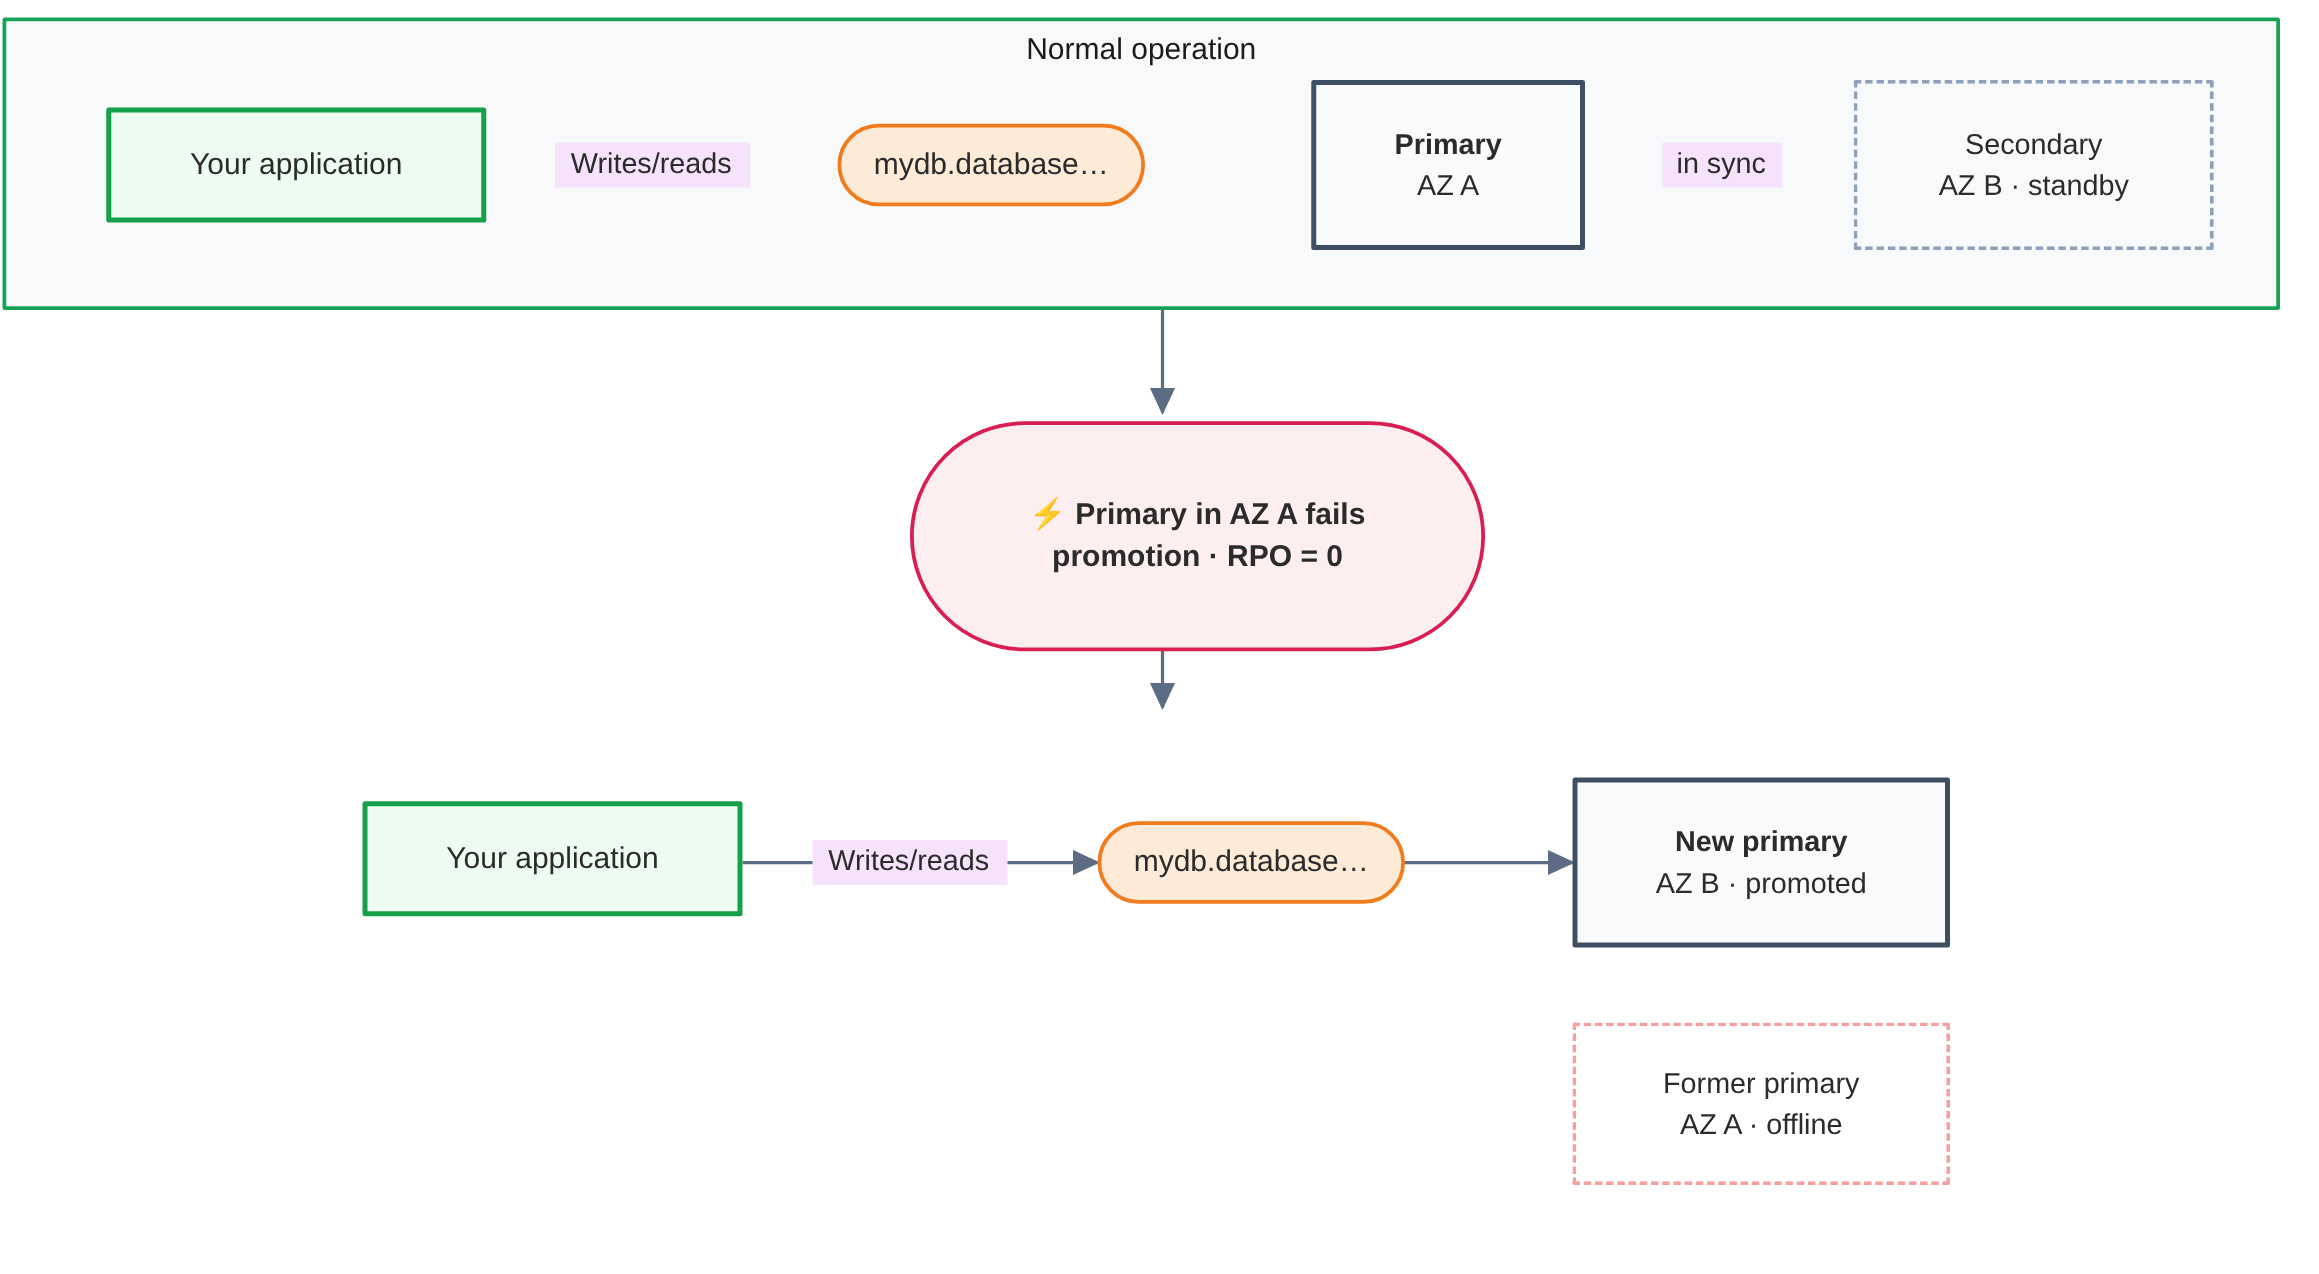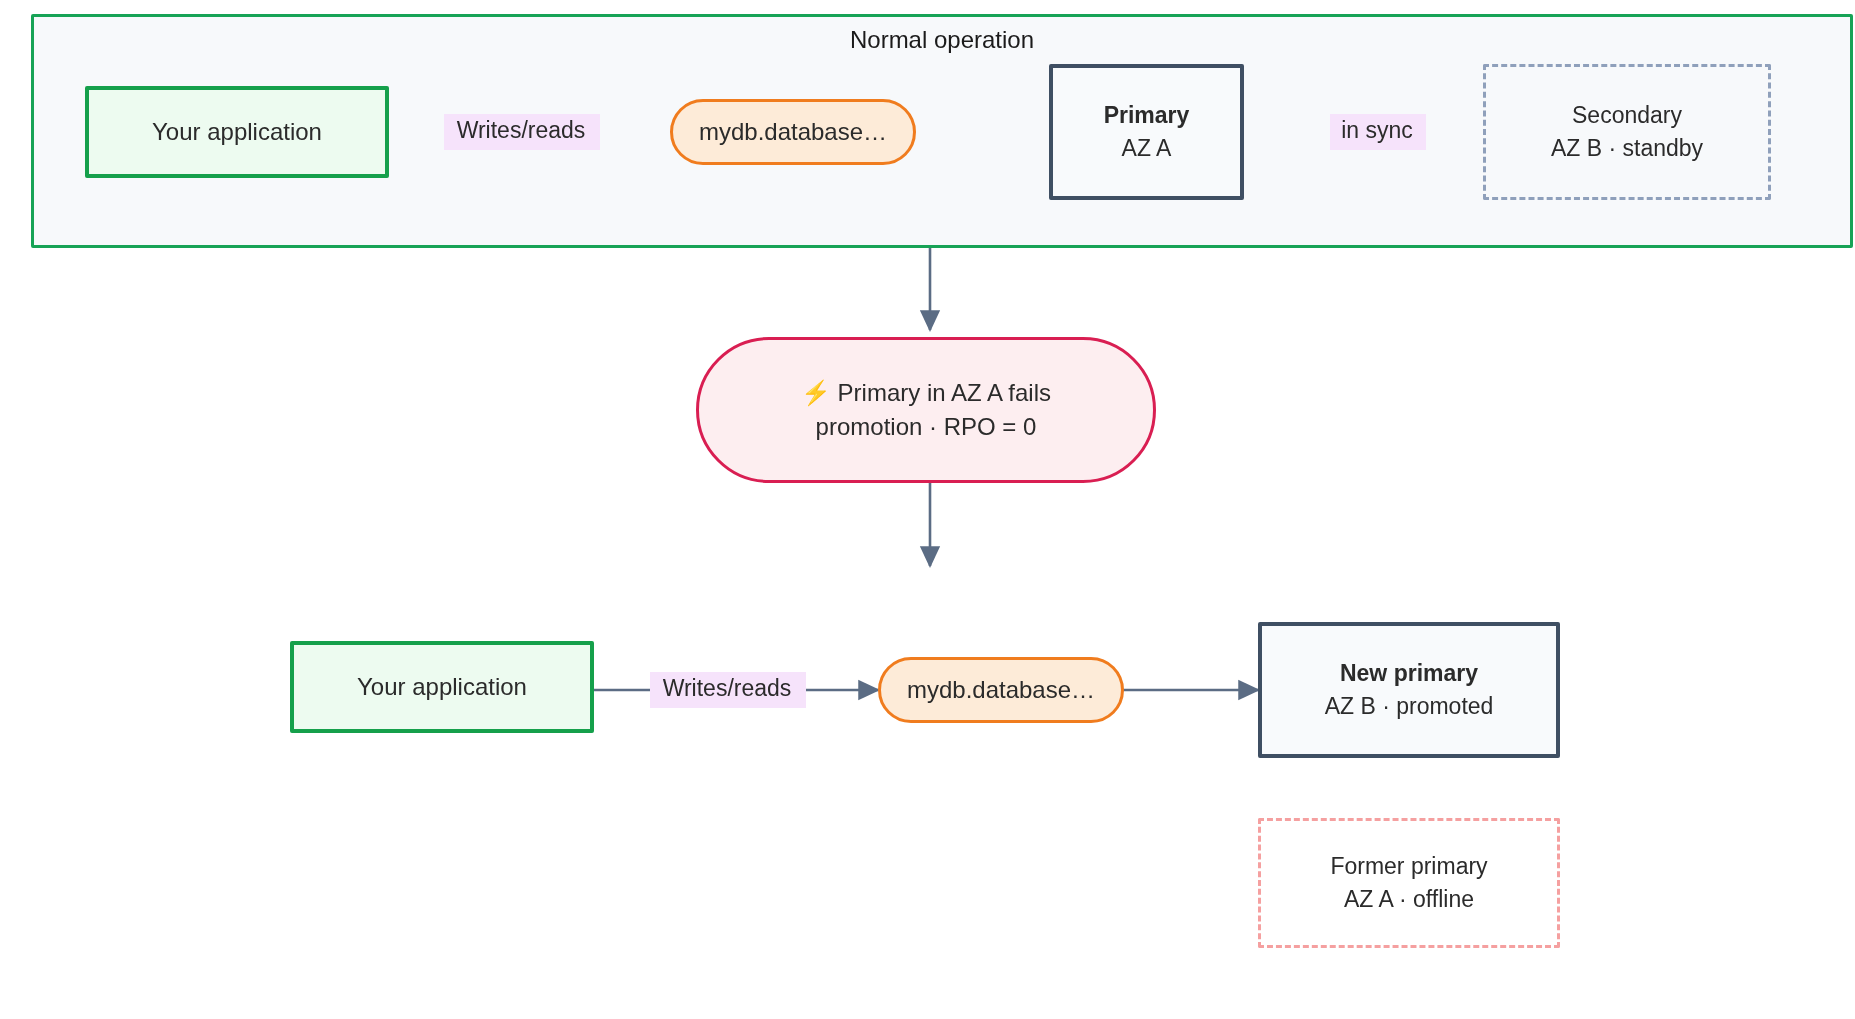--- a/index.html
+++ b/index.html
@@ -151,51 +151,51 @@
 
     <path d="M930,248 L930,330" stroke="#5B6C84" stroke-width="2.6" fill="none" marker-end="url(#arrowbig)"></path>
 
     <path d="M930,483 L930,566" stroke="#5B6C84" stroke-width="2.6" fill="none" marker-end="url(#arrowbig)"></path>
 
     <path d="M594,690 L878,690" stroke="#5B6C84" stroke-width="2.6" fill="none" marker-end="url(#arrow)"></path>
 
     <path d="M1123,690 L1258,690" stroke="#5B6C84" stroke-width="2.6" fill="none" marker-end="url(#arrow)"></path>
   </svg>
 
-  <div class="cluster" style="left:31px; top:14px; width:1822px; height:234px;">
+  <div class="cluster" style="left:2px; top:14px; width:1822px; height:234px;">
     <div class="cluster-title" style="top:8px;">Normal operation</div>
   </div>
 
   <div class="node node-app" style="left:85px; top:86px; width:304px; height:92px;">
     <span class="line1">Your application</span>
   </div>
 
   <div class="edge-label" style="left:444px; top:114px; width:156px; height:36px; text-align:center;">
     <span>Writes/reads</span>
   </div>
 
   <div class="node node-pill" style="left:670px; top:99px; width:246px; height:66px;">
     <span class="line1">mydb.database…</span>
   </div>
 
-  <div class="node node-box" style="left:1049px; top:64px; width:195px; height:136px;">
+  <div class="node node-box" style="left:1049px; top:64px; width:219px; height:136px;">
     <span class="line1">Primary</span>
     <span class="line2">AZ A</span>
   </div>
 
   <div class="edge-label" style="left:1330px; top:114px; width:96px; height:36px; text-align:center;">
     <span>in sync</span>
   </div>
 
   <div class="node node-dashed-blue" style="left:1483px; top:64px; width:288px; height:136px;">
     <span class="line1">Secondary</span>
     <span class="line2">AZ B · standby</span>
   </div>
 
-  <div class="node node-fail" style="left:696px; top:337px; width:460px; height:146px;">
+  <div class="node node-fail" style="left:728px; top:337px; width:460px; height:184px;font-weight:bold;">
     <span class="line1">
       <span class="bolt">⚡</span>
       <span>Primary in AZ A fails</span>
     </span>
     <span class="line3">promotion · RPO = 0</span>
   </div>
 
 
   <div class="node node-app" style="left:290px; top:641px; width:304px; height:92px;">
     <span class="line1">Your application</span>

